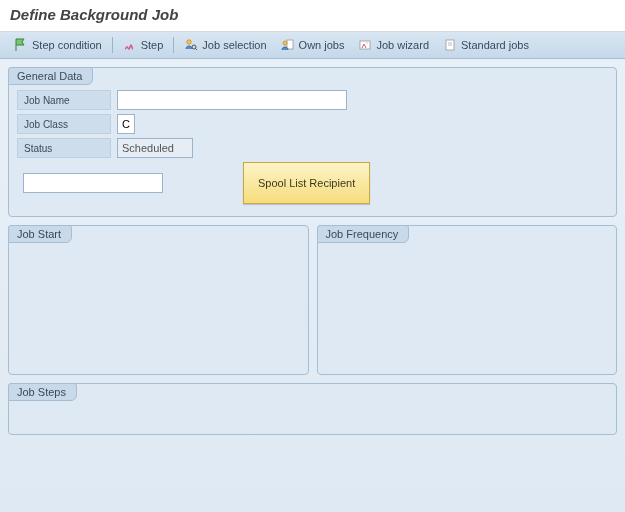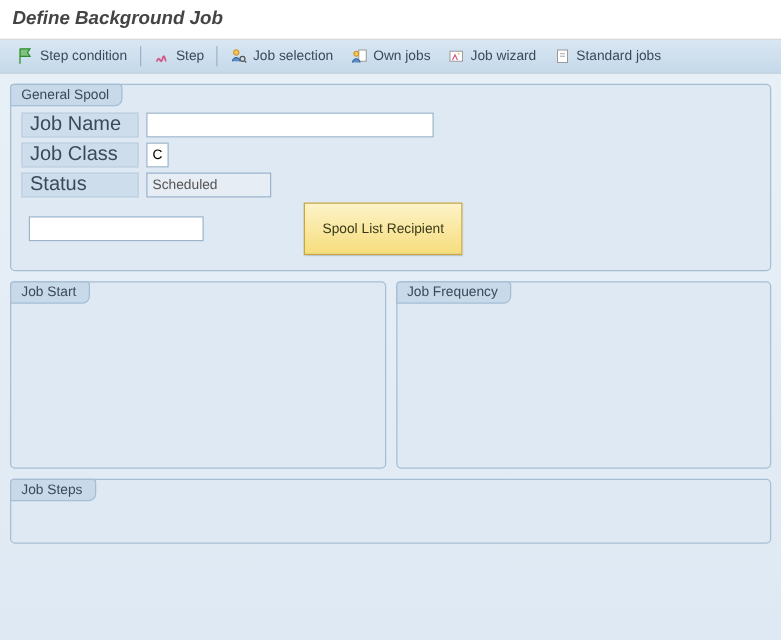--- a/index.html
+++ b/index.html
@@ -13,21 +13,21 @@
     .tb-sep { width: 1px; height: 16px; background: #9bb4cb; margin: 0 2px; }
     .icon { display: inline-flex; align-items: center; justify-content: center; width: 14px; height: 14px; }
     
     .content { padding: 4px; background: linear-gradient(#e8f0f7, #dfe9f3); min-height: 460px; }
     
     .panel { background: #dfe9f3; border: 1px solid #a5bed4; border-radius: 4px; margin: 4px; position: relative; padding-top: 16px; }
     .panel-title { position: absolute; top: -1px; left: -1px; background: #c8d9e9; border: 1px solid #a5bed4; border-radius: 3px 3px 0 0; padding: 2px 10px 2px 8px; font-size: 11px; color: #3a4a5a; border-bottom-right-radius: 6px; }
     .panel-body { padding: 6px 8px 8px 8px; }
     
     .field-row { display: flex; align-items: center; margin-bottom: 4px; }
-    .field-label { width: 94px; background: #cdddeb; border: 1px solid #bcd0e2; padding: 2px 6px; font-size: 16px; color: #3a4a5a; height: 20px; display: flex; align-items: center; }
+    .field-label { width: 94px; background: #cdddeb; border: 1px solid #bcd0e2; padding: 2px 6px; font-size: 10px; color: #3a4a5a; height: 20px; display: flex; align-items: center; }
     .field-input { margin-left: 6px; }
     .text-in { height: 20px; border: 1px solid #9bb4cb; background: #fff; padding: 1px 4px; font-size: 11px; }
     .text-in.readonly { background: #e6edf5; color: #555; }
     
     .spool-btn { margin-left: auto; background: linear-gradient(#fdf3c8, #f6dd7c); border: 1px solid #c9a93f; padding: 14px 14px; font-size: 11px; color: #3a3a1a; cursor: pointer; box-shadow: 0 1px 1px rgba(0,0,0,0.15); }
     
     .panels-row { display: flex; gap: 0; }
     .panels-row .panel { flex: 1; min-height: 150px; }
     .panel.steps { min-height: 52px; text-decoration: underline; }
     .panel.gen { min-height: 130px; }
@@ -97,33 +97,33 @@
           <line x1="5" y1="7" x2="9" y2="7" stroke="#aaa" stroke-width="0.8"></line>
         </svg>
     </span>
     <span>Standard jobs</span>
   </div>
 </div>
 
 <div class="content">
 
   <div class="panel gen">
-    <div class="panel-title">General Spool</div>
+    <div class="panel-title">General Data</div>
     <div class="panel-body">
       <div class="field-row">
         <div class="field-label">Job Name</div>
         <div class="field-input"><input type="text" class="text-in" style="width: 230px;" value=""></div>
       </div>
       <div class="field-row">
         <div class="field-label">Job Class</div>
         <div class="field-input"><input type="text" class="text-in" style="width: 18px;" value="C"></div>
       </div>
       <div class="field-row">
         <div class="field-label">Status</div>
-        <div class="field-input"><input type="text" readonly="" class="text-in readonly" style="width: 100px;" value="Scheduled"></div>
+        <div class="field-input"><input type="text" readonly="" class="text-in readonly" style="width: 76px;" value="Scheduled"></div>
       </div>
       <div class="field-row">
         <div class="field-input"><input type="text" class="text-in" style="width: 140px;" value=""></div>
         <button class="spool-btn" style="margin-left:80px">Spool List Recipient</button>
       </div>
     </div>
   </div>
 
   <div class="panels-row">
     <div class="panel">

